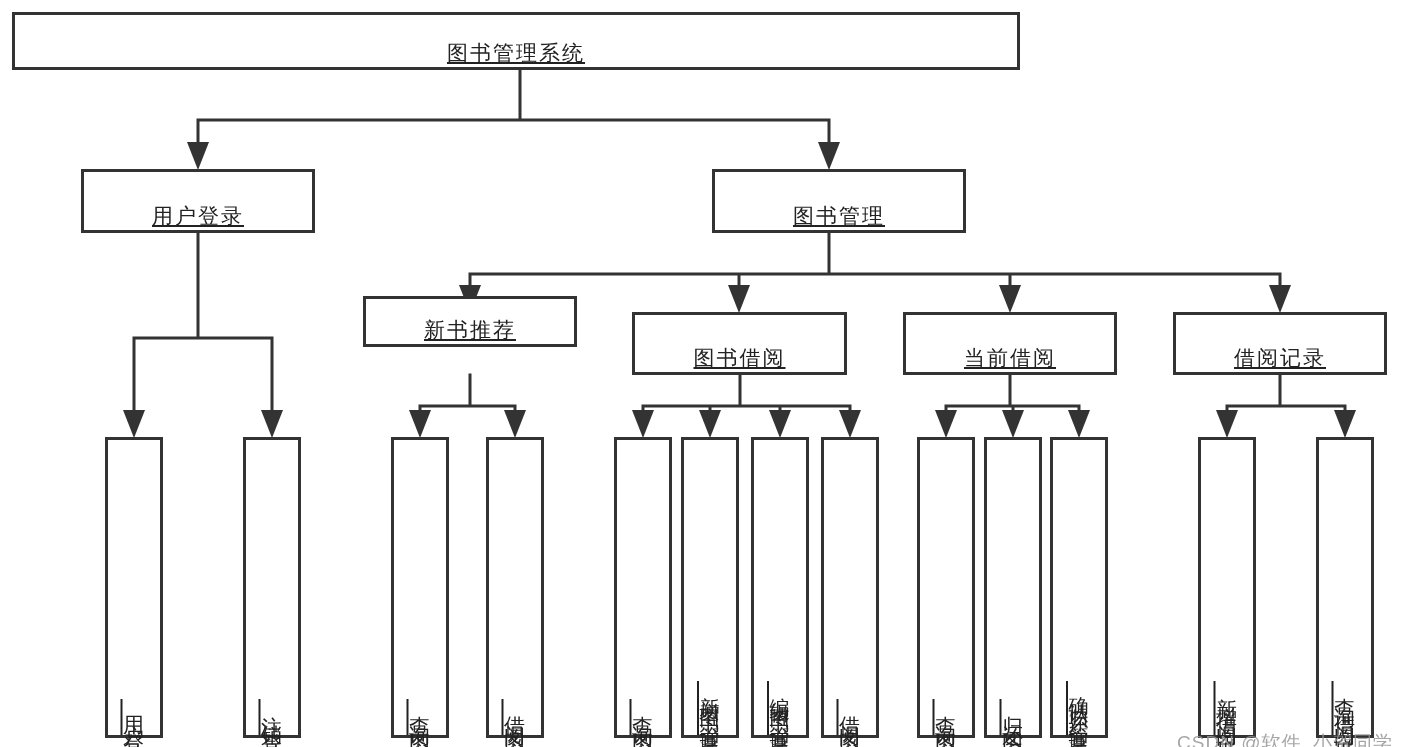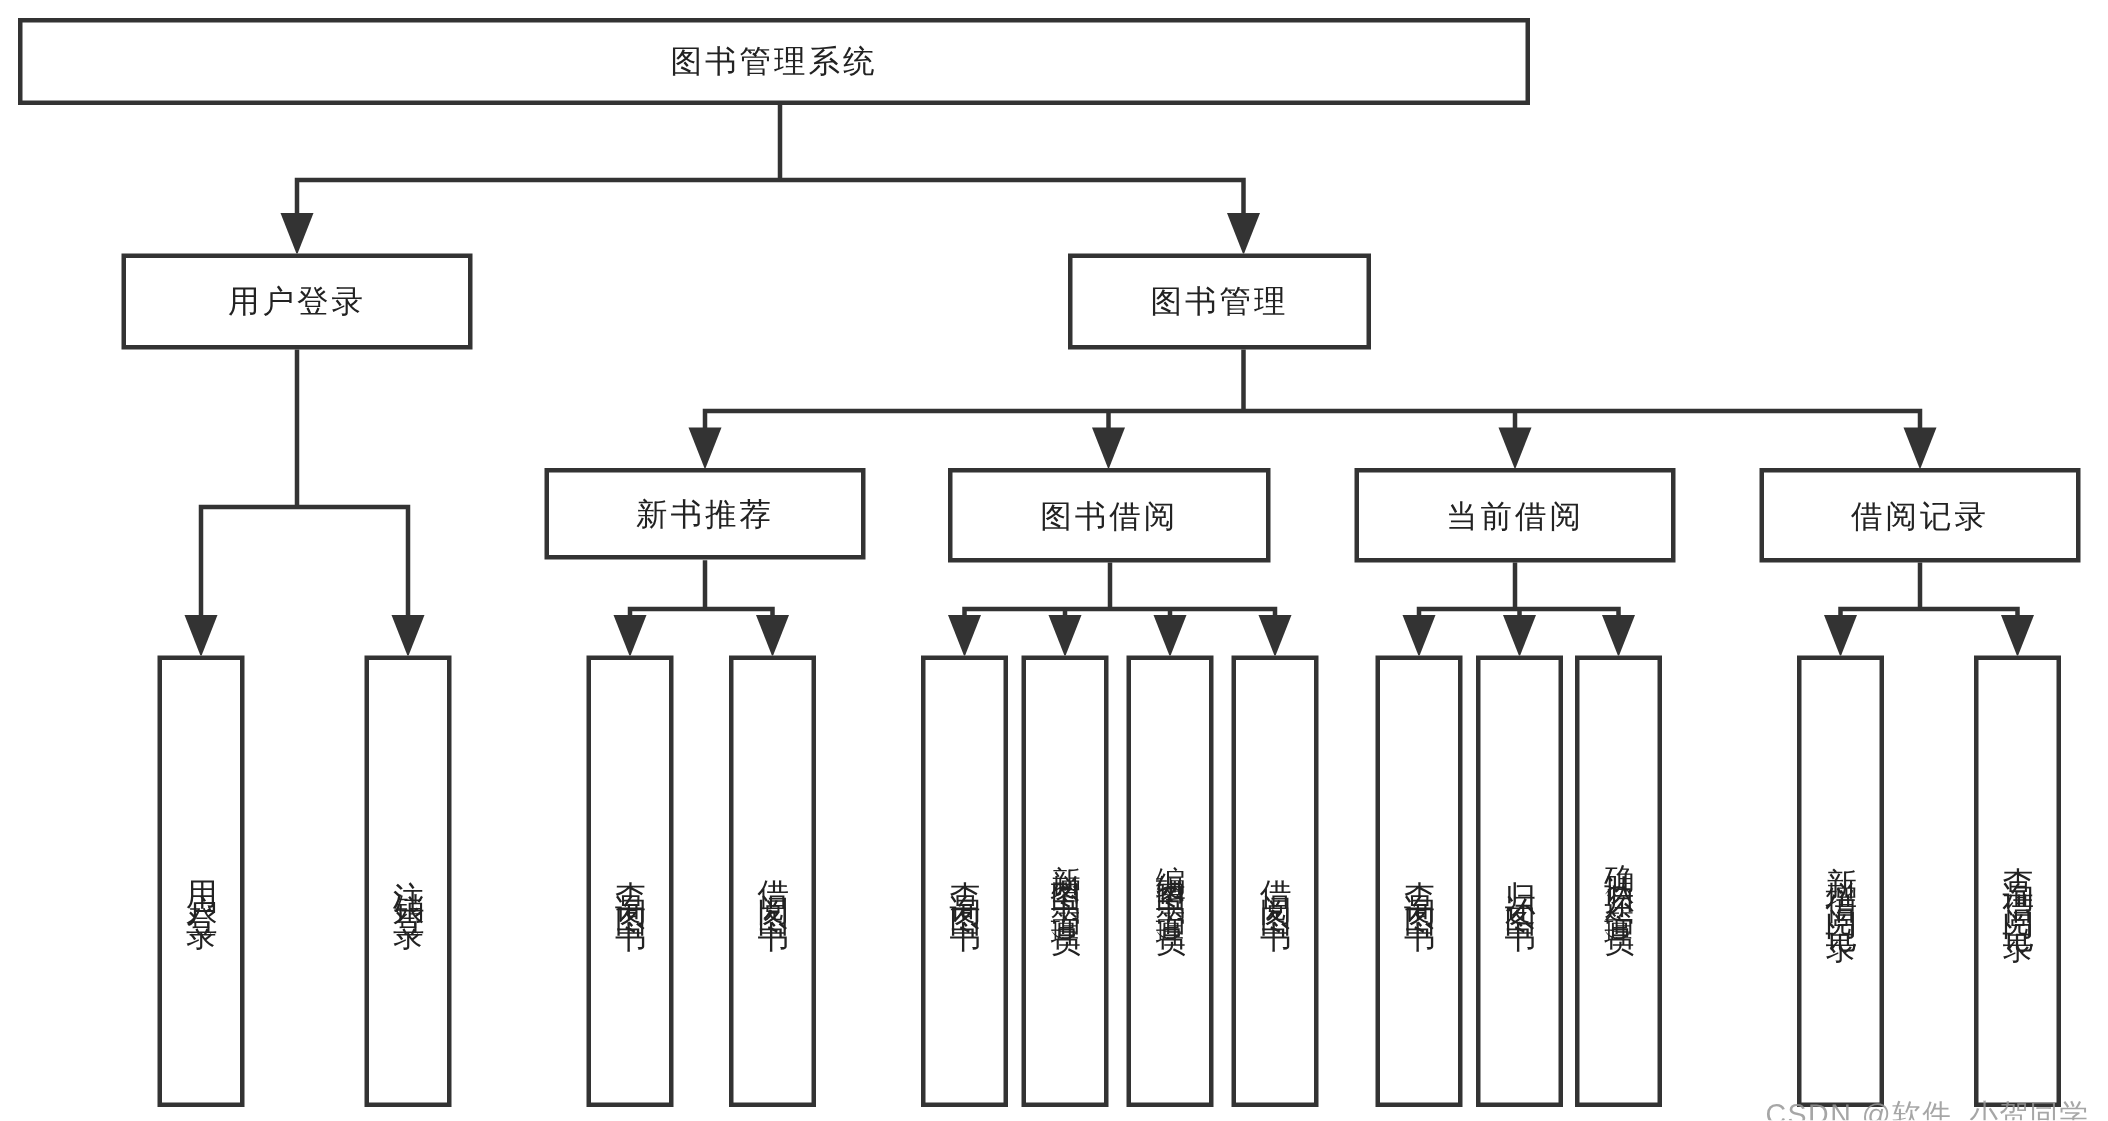--- a/index.html
+++ b/index.html
@@ -19,23 +19,24 @@
     position: absolute;
     left: 0; top: 0;
     width: 1405px; height: 747px;
     z-index: 1;
   }
   .node {
     position: absolute;
     background: #ffffff;
     border: 3px solid #333333;
     display: flex;
-    align-items: center;
+    align-items: flex-end;
     justify-content: center;
     z-index: 2;
+    text-decoration: underline;
   }
   .h-node span {
     font-size: 21px;
     letter-spacing: 2px;
     color: #222222;
     white-space: nowrap;
   }
   .v-node {
     top: 437px;
     height: 301px;
@@ -104,25 +105,25 @@
     </g>
   </svg>
 
   <div class="node h-node" style="left:12px; top:12px; width:1008px; height:58px">
     <span>图书管理系统</span>
   </div>
 
   <div class="node h-node" style="left:81px; top:169px; width:234px; height:64px">
     <span>用户登录</span>
   </div>
-  <div class="node h-node" style="left:712px; top:169px; width:202px; height:64px">
+  <div class="node h-node" style="left:712px; top:169px; width:254px; height:64px">
     <span>图书管理</span>
   </div>
 
-  <div class="node h-node" style="left:363px; top:312px; width:214px; height:61px">
+  <div class="node h-node" style="left:363px; top:296px; width:214px; height:51px">
     <span>新书推荐</span>
   </div>
   <div class="node h-node" style="left:632px; top:312px; width:215px; height:63px">
     <span>图书借阅</span>
   </div>
   <div class="node h-node" style="left:903px; top:312px; width:214px; height:63px">
     <span>当前借阅</span>
   </div>
   <div class="node h-node" style="left:1173px; top:312px; width:214px; height:63px">
     <span>借阅记录</span>

